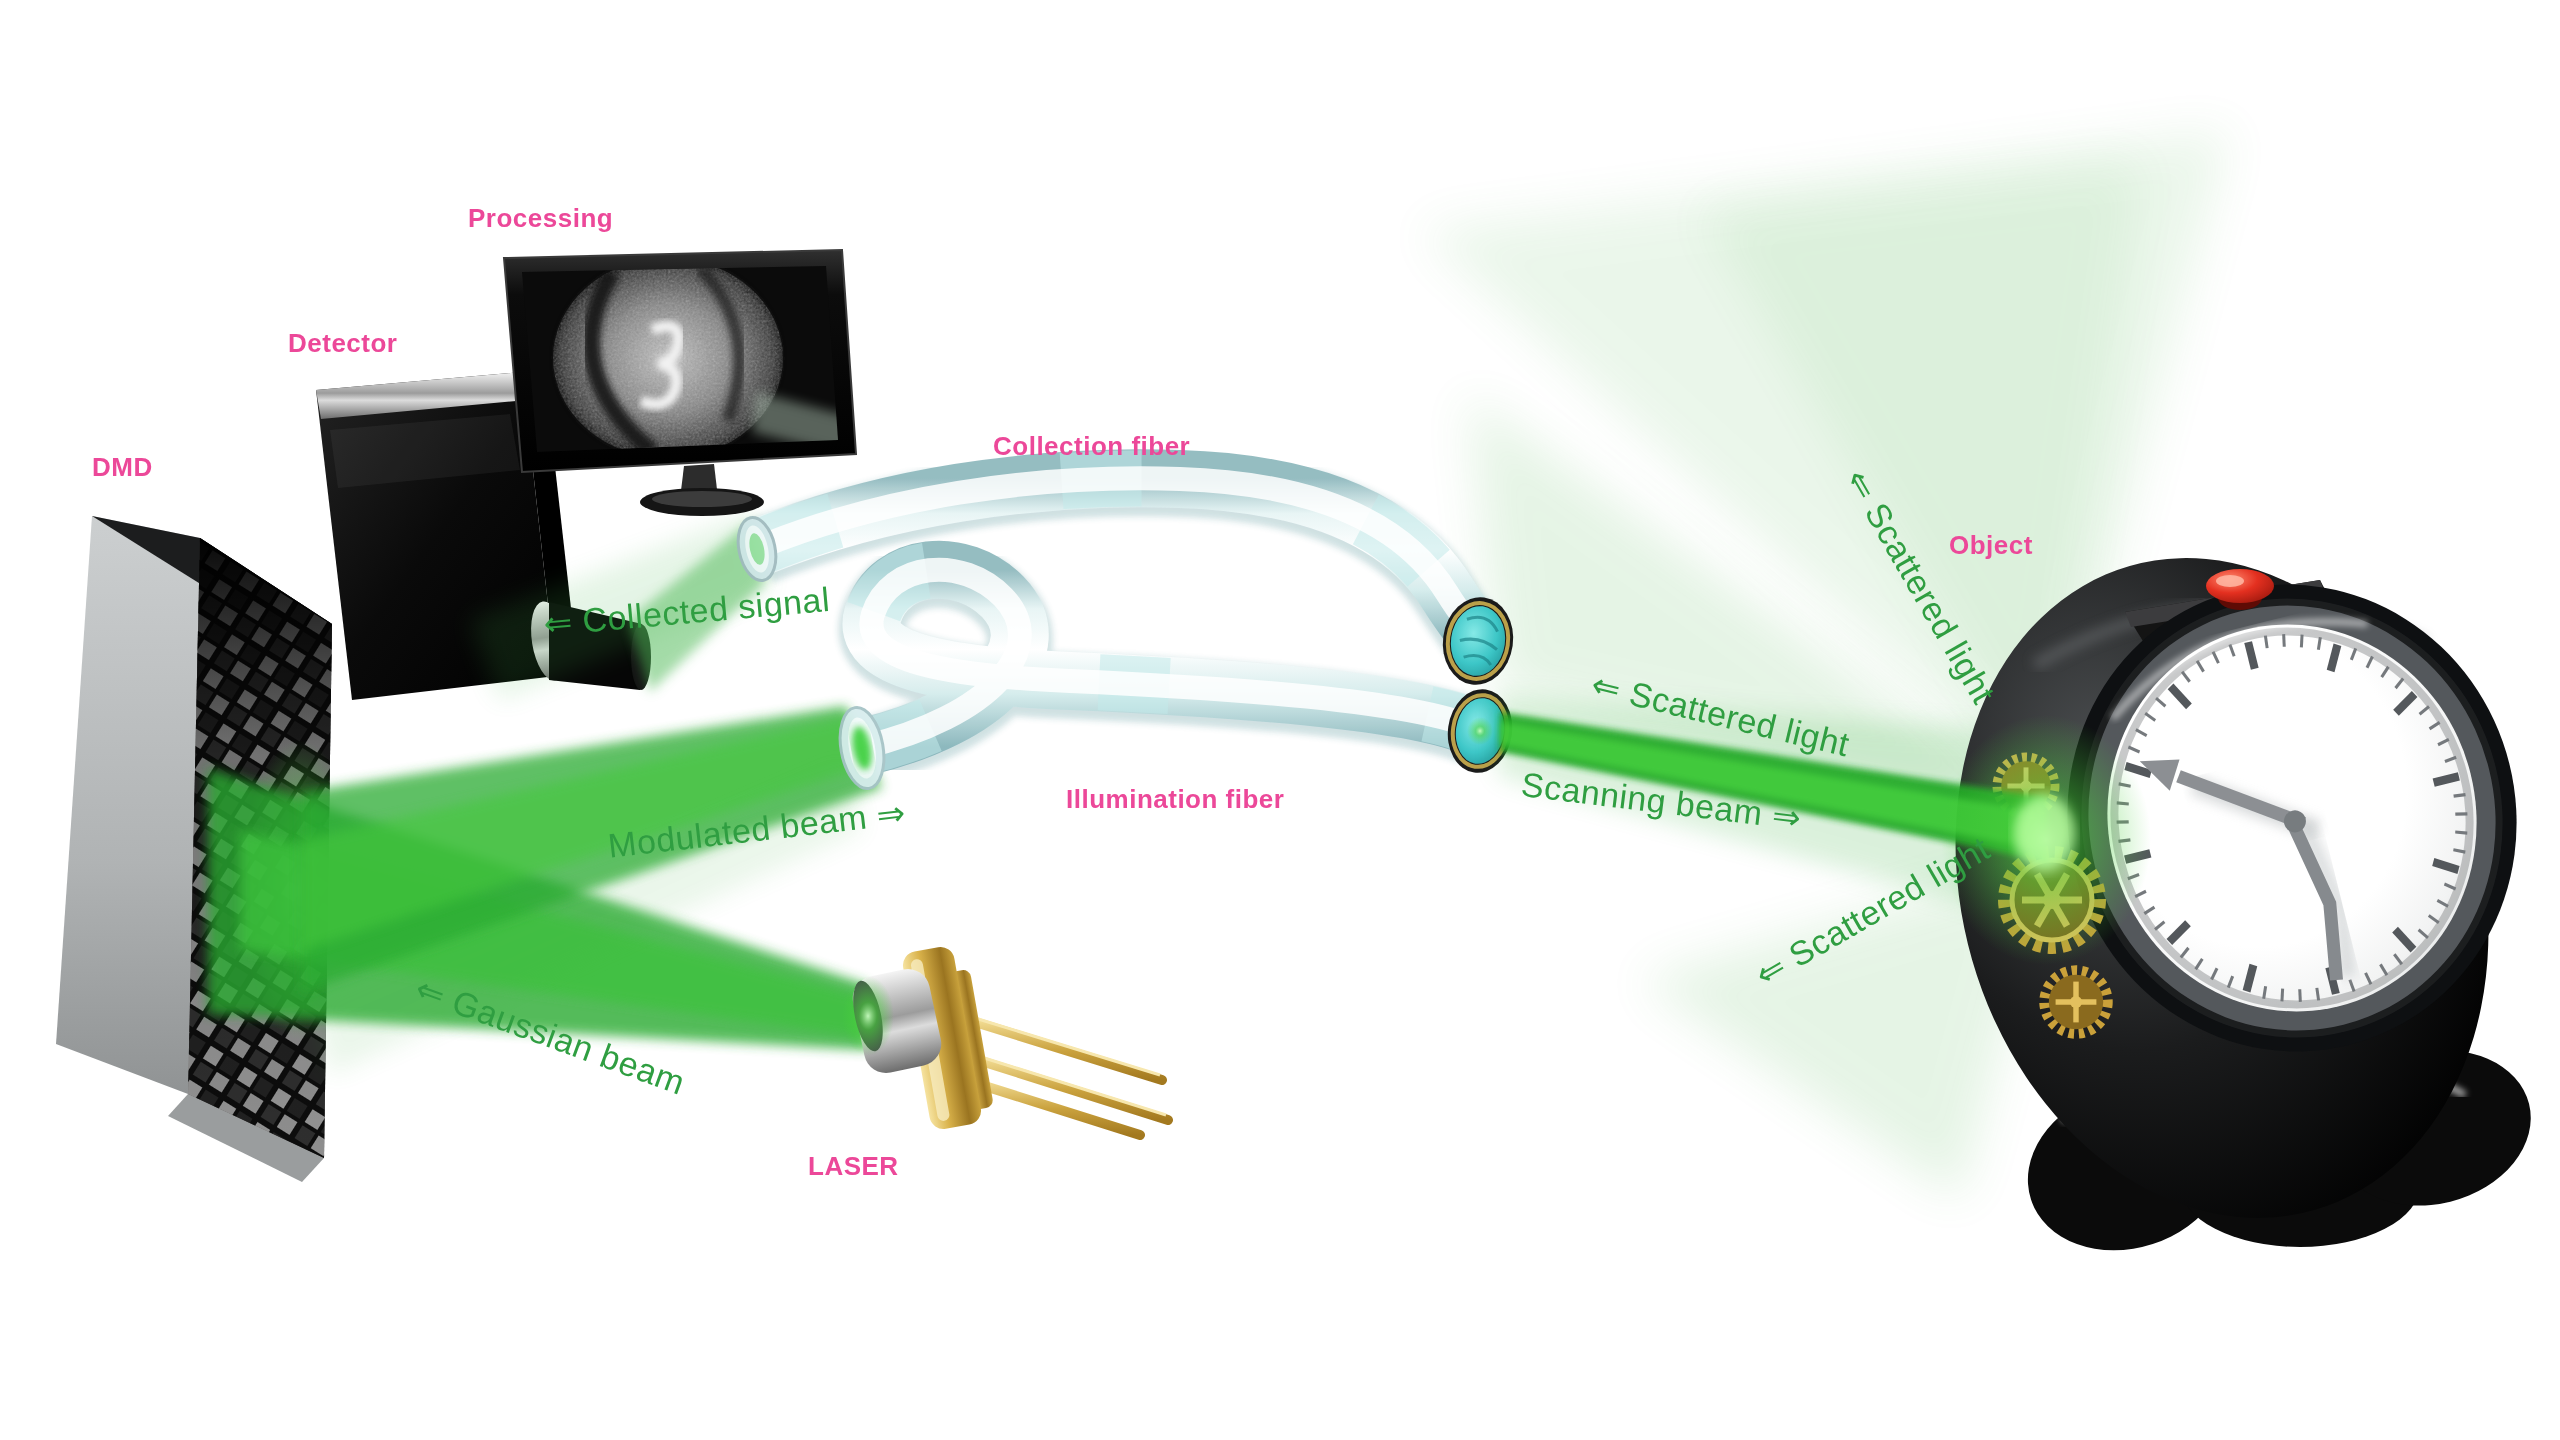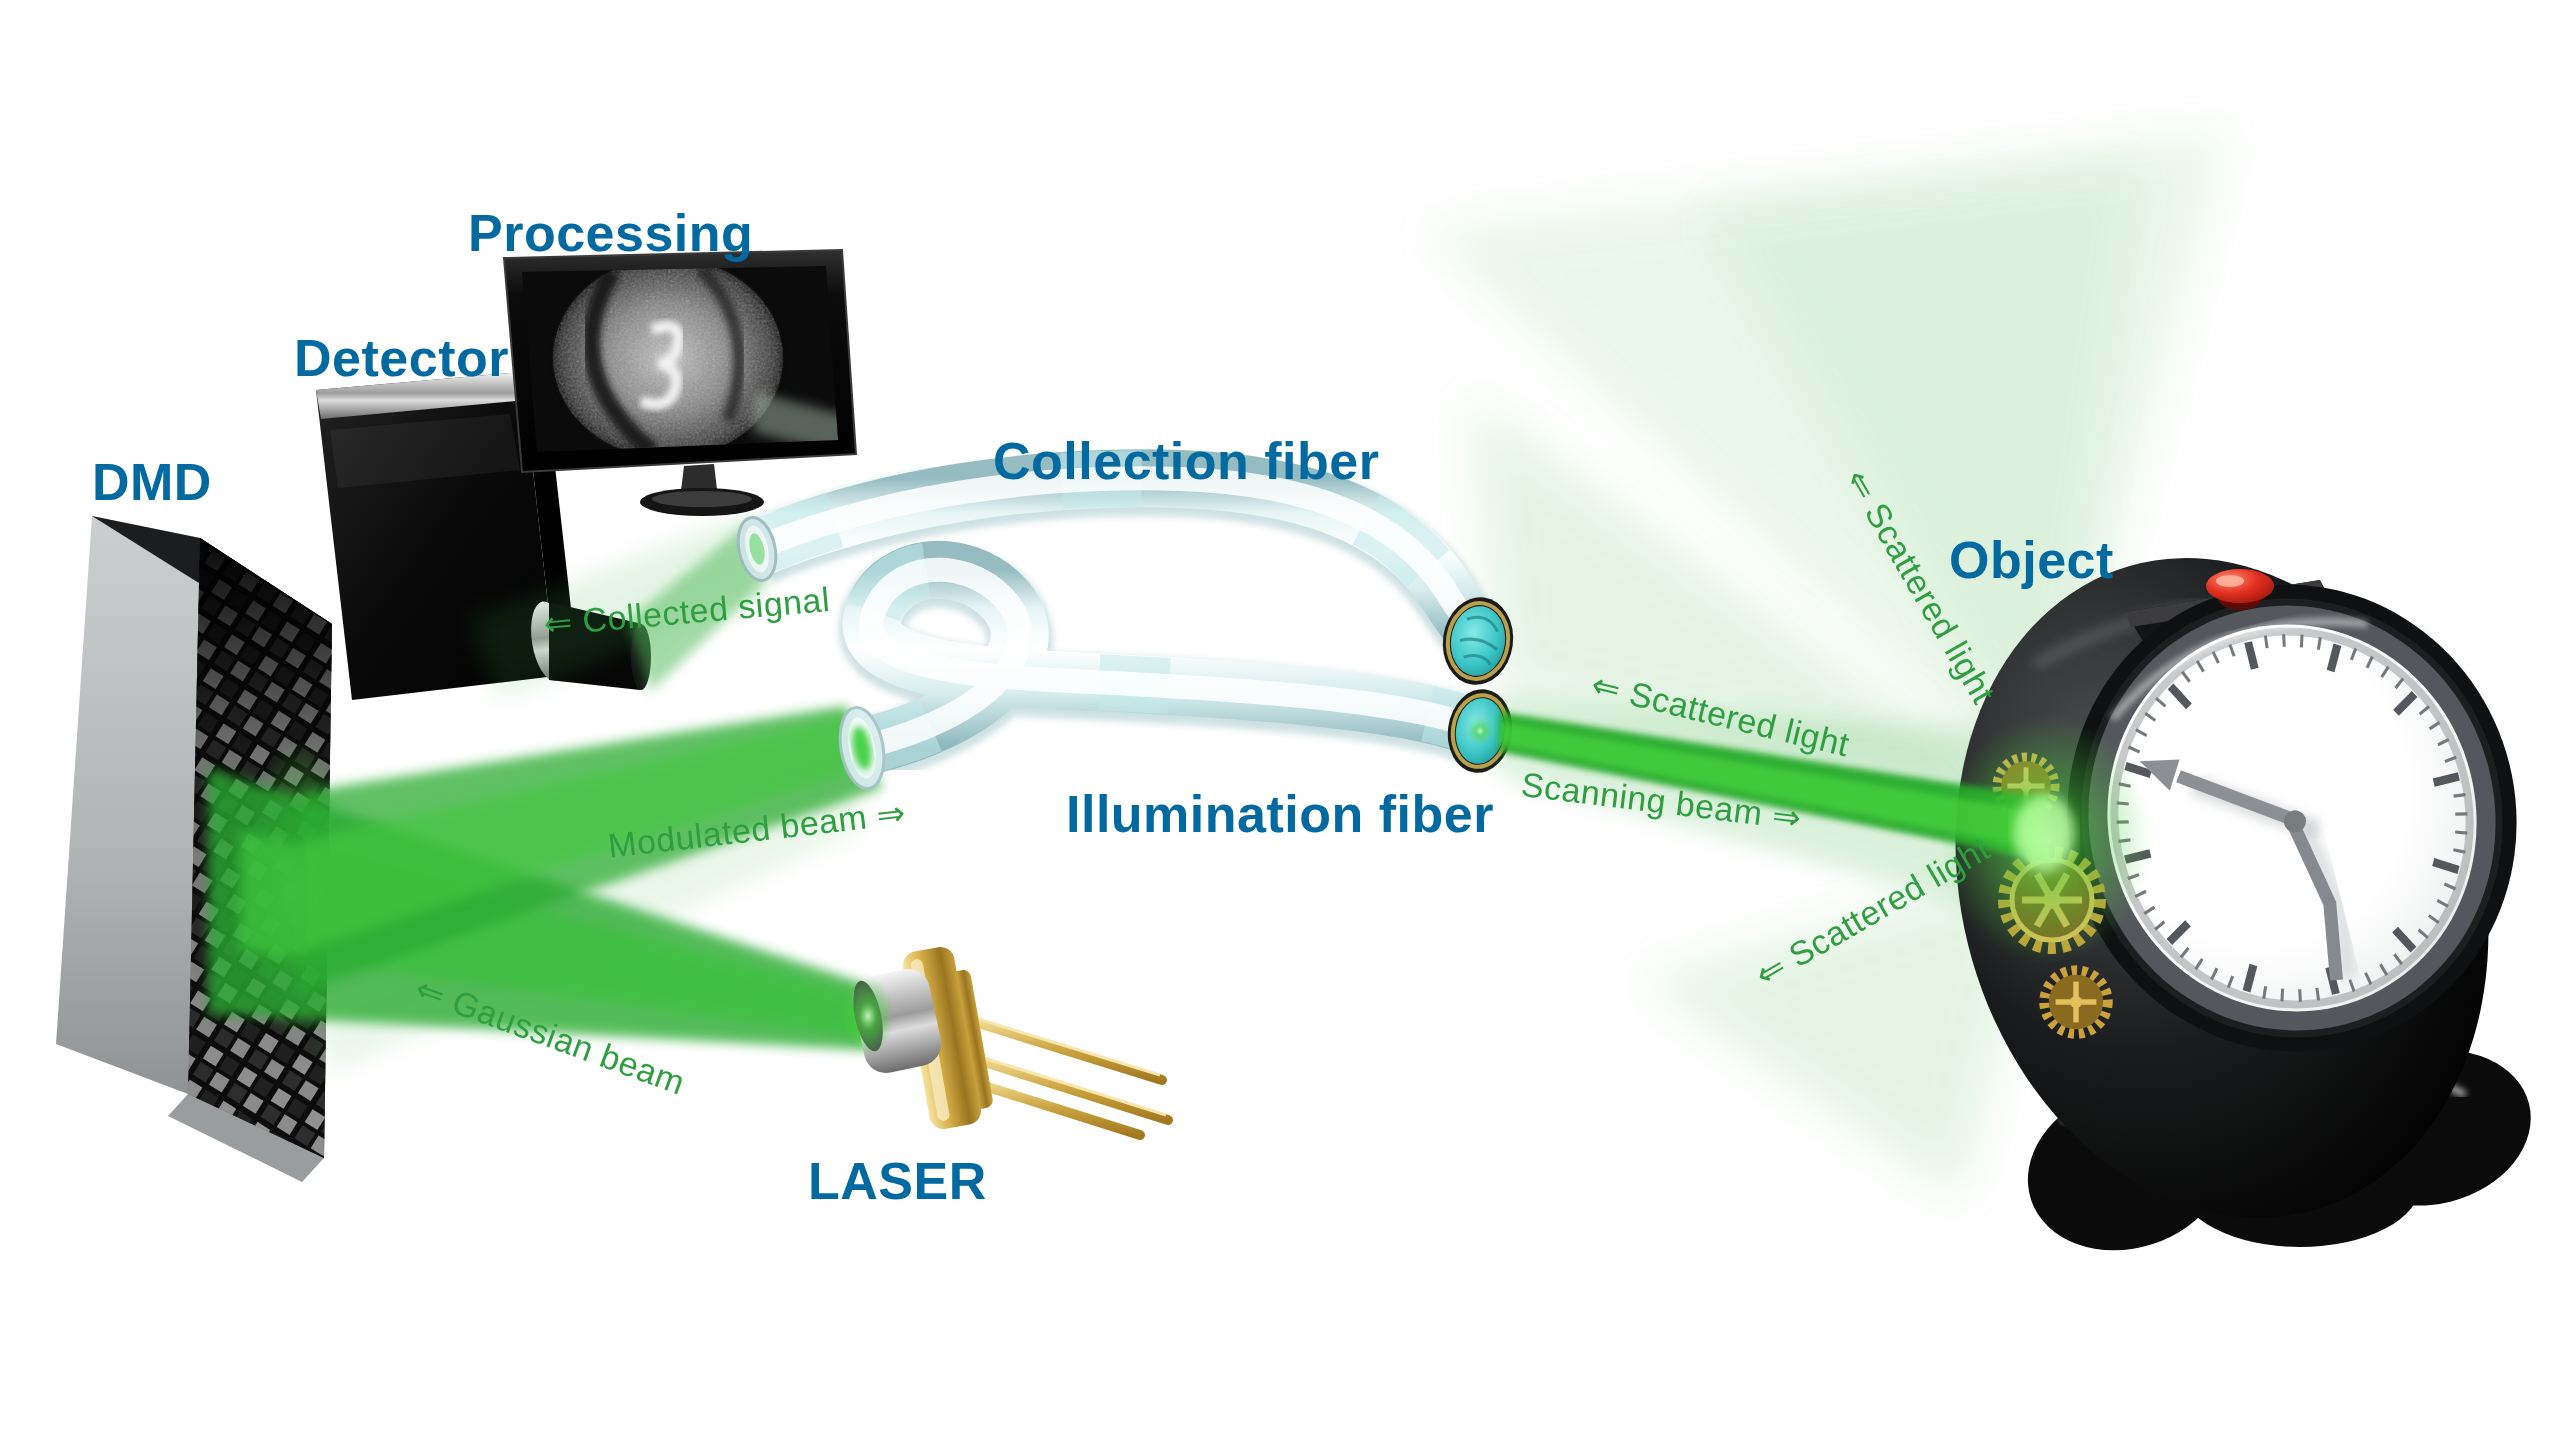--- a/index.html
+++ b/index.html
@@ -1,20 +1,20 @@
 <!DOCTYPE html>
 <html><head>
 <meta charset="utf-8">
 <style>
   html,body{margin:0;padding:0;background:#ffffff;}
   .stage{position:relative;width:2560px;height:1440px;background:#ffffff;overflow:hidden;
          font-family:"Liberation Sans",sans-serif;}
   svg{position:absolute;left:0;top:0;}
   .lbl{position:absolute;white-space:nowrap;transform-origin:0 0;}
-  .lbl.black{font-weight:700;font-size:52px;color:#0369a1;letter-spacing:.5px;}
+  .lbl.black{font-weight:700;font-size:26px;color:#ec4899;letter-spacing:.5px;}
   .lbl.green{font-weight:400;font-size:34px;color:#2f9e41;letter-spacing:.5px;}
 </style>
 </head>
 <body>
 
 <div class="stage">
 
 <svg width="2560" height="1440" viewBox="0 0 2560 1440">
 <defs>
   <filter id="b3">
@@ -379,21 +379,21 @@
 
 <g>
   <polygon points="1500,712 2048,798 2048,862 1500,752" fill="#22a928" opacity="0.92" filter="url(#b3)"></polygon>
   <polygon points="1500,722 2040,812 2040,850 1500,744" fill="#4ddc42" opacity="0.6" filter="url(#b3)"></polygon>
   <ellipse cx="2046" cy="840" rx="105" ry="125" fill="url(#glowGreen)" opacity="0.85"></ellipse>
   <ellipse cx="2044" cy="832" rx="30" ry="38" fill="#b9ff9e" opacity="0.8" filter="url(#b6)"></ellipse>
 </g>
 </svg>
 
 <div class="lbl black" style="left:92px;top:452px;">DMD</div>
-<div class="lbl black" style="left:294px;top:328px;">Detector</div>
+<div class="lbl black" style="left:288px;top:328px;">Detector</div>
 <div class="lbl black" style="left:468px;top:203px;">Processing</div>
 <div class="lbl black" style="left:975px;top:431px;margin-left:18px;">Collection fiber</div>
 <div class="lbl black" style="left:1066px;top:748px;margin-top:36px;">Illumination fiber</div>
 <div class="lbl black" style="left:800px;top:1151px;margin-left:8px;">LASER</div>
 <div class="lbl black" style="left:1913px;top:530px;margin-left:36px;">Object</div>
 
 <div class="lbl green" style="left:542px;top:604px;transform:rotate(-5deg);">⇐ Collected signal</div>
 <div class="lbl green" style="left:606px;top:826px;transform:rotate(-6.5deg);">Modulated beam ⇒</div>
 <div class="lbl green" style="left:424px;top:968px;transform:rotate(20deg);">⇐ Gaussian beam</div>
 <div class="lbl green" style="left:1524px;top:764px;transform:rotate(7deg);">Scanning beam ⇒</div>

